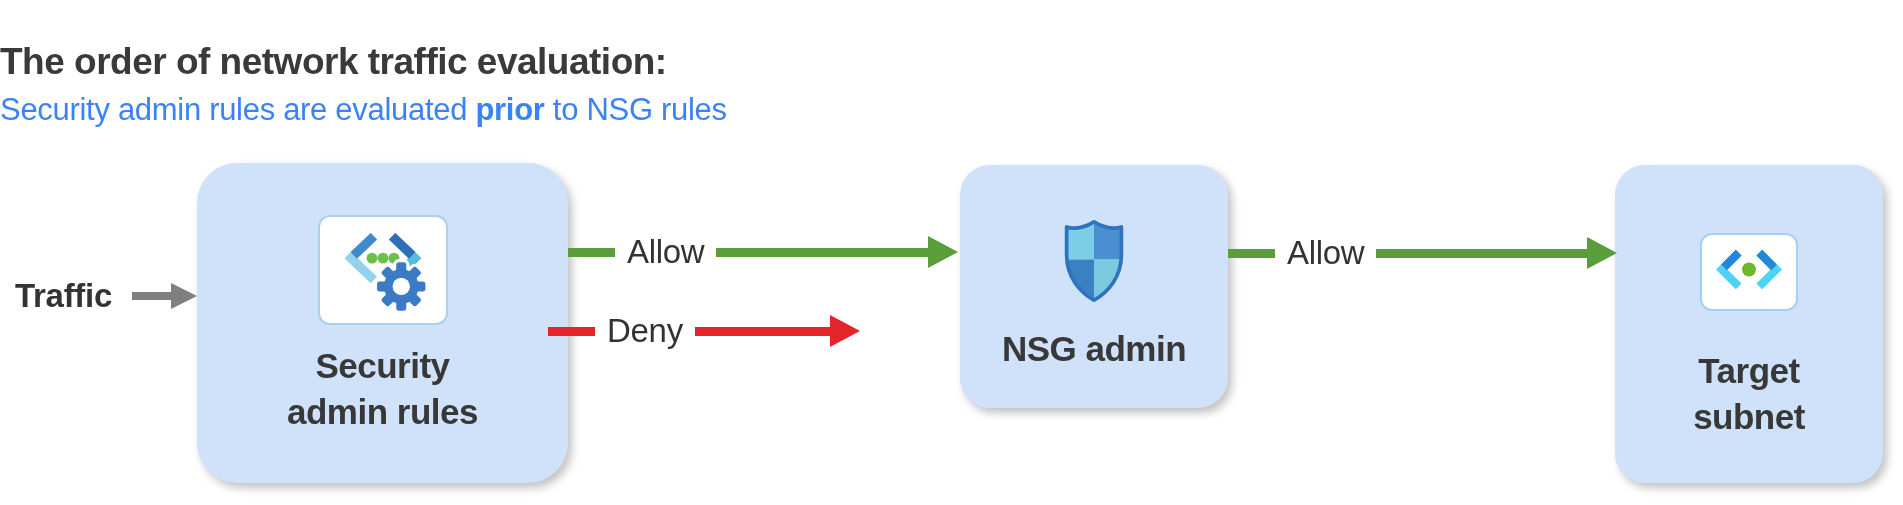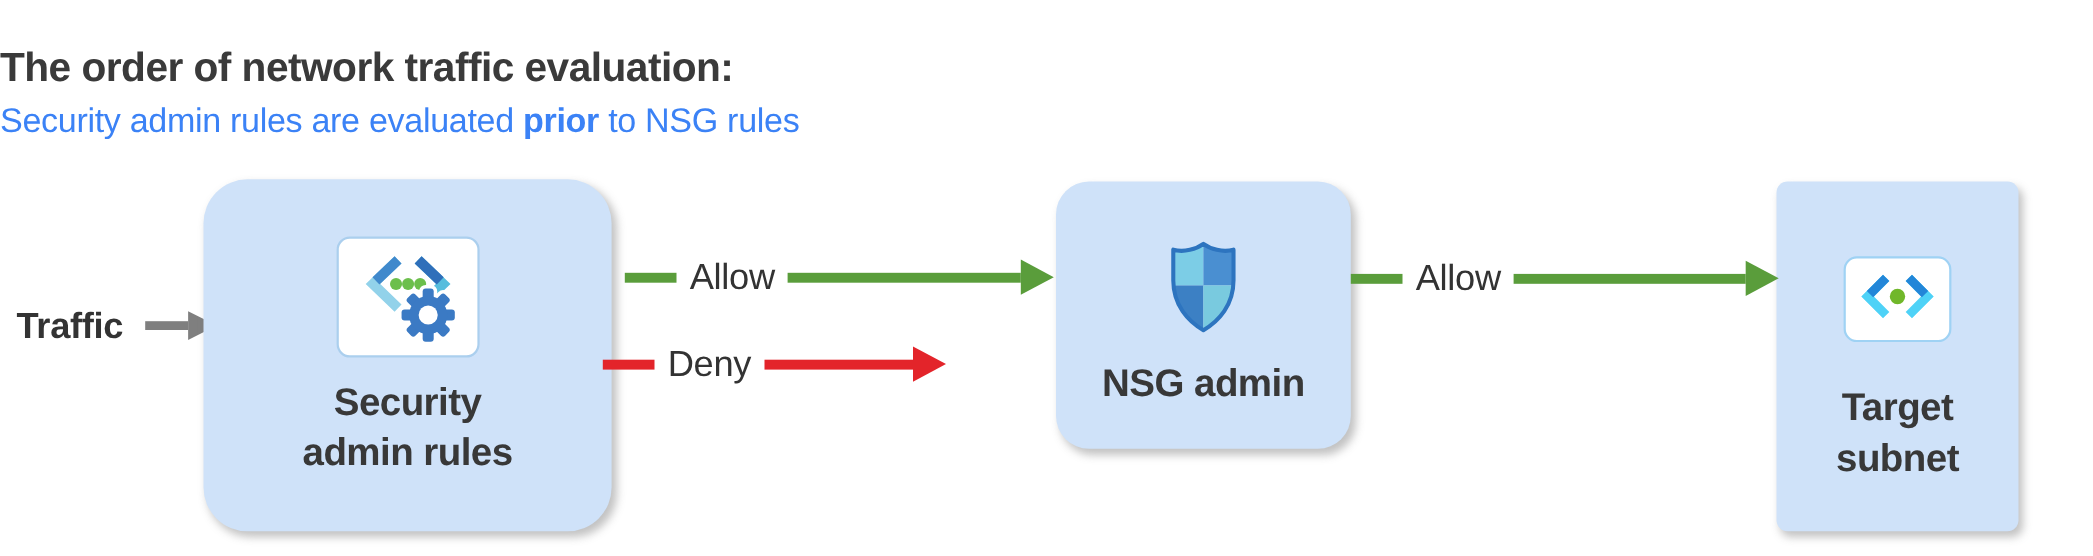--- a/index.html
+++ b/index.html
@@ -11,23 +11,23 @@
   #header{position:absolute;top:41px;left:0;right:0;text-align:left;}
   #title{font-size:37px;font-weight:700;letter-spacing:-0.5px;color:#3a3a3a;}
   #subtitle{font-size:31px;font-weight:400;margin-top:9px;color:#3b82f6;letter-spacing:-0.3px;}
   #subtitle .em{font-weight:700;}
 
   
   .node{
     position:absolute;background:#cfe2f9;
     box-shadow:4px 5px 8px rgba(120,120,120,0.45);
   }
-  #node-security{left:185px;top:163px;width:371px;height:320px;border-radius:40px;}
+  #node-security{left:197px;top:163px;width:371px;height:320px;border-radius:40px;}
   #node-nsg{left:960px;top:165px;width:268px;height:243px;border-radius:30px;}
-  #node-target{left:1615px;top:165px;width:220px;height:318px;border-radius:10px;}
+  #node-target{left:1615px;top:165px;width:268px;height:318px;border-radius:30px;}
 
   .icon-plate{
     position:absolute;left:50%;transform:translateX(-50%);
     background:#fff;border-radius:12px;display:flex;align-items:center;justify-content:center;
   }
   #node-security .icon-plate{top:52px;width:126px;height:106px;border:2px solid #abcfee;}
   #node-target  .icon-plate{top:68px;width:94px;height:74px;border:2px solid #9fd2f4;}
   #node-nsg .shield-wrap{position:absolute;left:50%;transform:translateX(-50%);top:50px;width:74px;height:92px;}
 
   .node-label{

